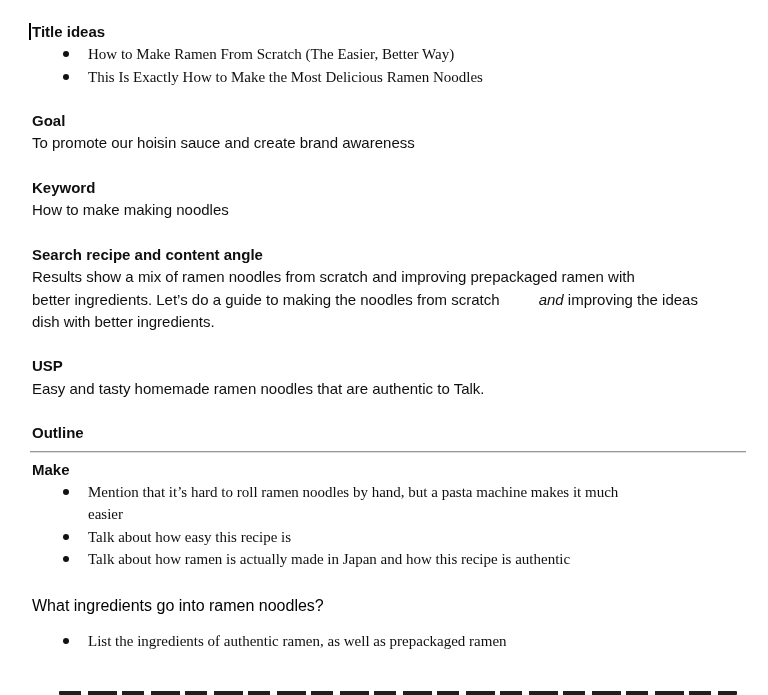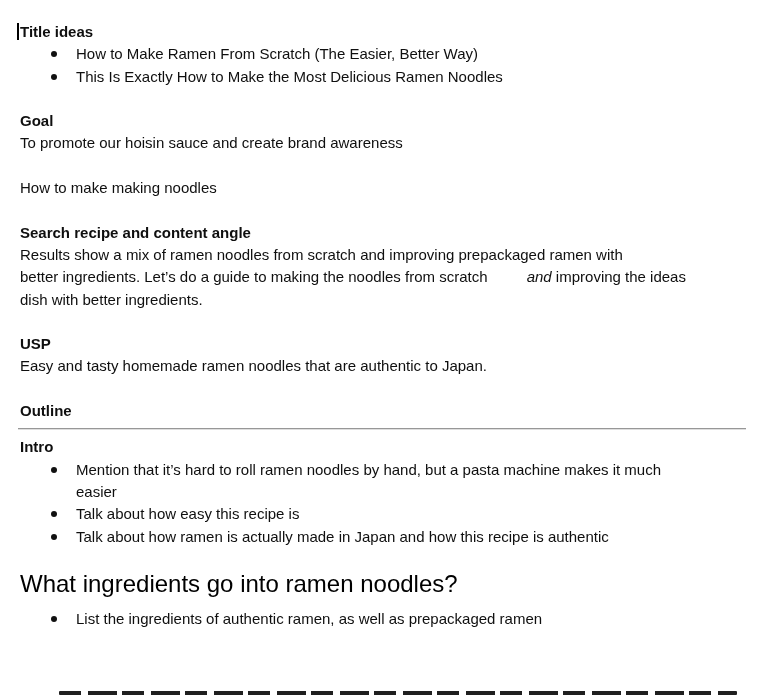--- a/index.html
+++ b/index.html
@@ -2,44 +2,44 @@
 <html><head>
 <meta charset="utf-8">
 <style>
   html,body { margin:0; padding:0; }
   body {
     width:768px; height:695px; background:#ffffff; overflow:hidden; position:relative;
     font-family:"Liberation Sans","DejaVu Sans",sans-serif;
   }
   .doc {
     position:absolute; inset:0;
-    padding:21px 28px 0 20px;
+    padding:21px 28px 0 32px;
     font-size:15px; line-height:22.3px; color:#0f0f0f;
     cursor:text;
   }
   .sec { margin:0 0 22.3px 0; }
   .sec.tight { margin-bottom:0; }
   .h { font-weight:700; }
   .caret {
     display:inline-block; width:2px; height:17px; background:#000;
     vertical-align:-3px; margin-left:-3px; margin-right:1px;
   }
-  .li { display:flex; }
+  .li { display:flex;font-family:Liberation Serif, serif; }
   .dot {
     flex:none; width:6px; height:6px; border-radius:50%; background:#111;
     margin:8px 19px 0 31px;
   }
   .btext { flex:1; }
   .rule {
     height:1px; background:#979797; box-shadow:0 1px 0 #dedede;
     margin:6px -6px 7px -2px;
   }
   .ital { font-style:italic;margin-left:35px; }
   .h2 {
-    font-size:24px; font-weight:400; line-height:30px; color:#000;
+    font-size:16px; font-weight:400; line-height:30px; color:#000;
     margin:21px 0 9px 0;
   }
   .cutoff {
     position:absolute; left:59px; top:691px; width:678px; height:4px;
     background:repeating-linear-gradient(90deg,
       #1f1f1f 0px, #1f1f1f 22px, rgba(31,31,31,0) 22px, rgba(31,31,31,0) 29px,
       #1f1f1f 29px, #1f1f1f 58px, rgba(31,31,31,0) 58px, rgba(31,31,31,0) 63px);
     border-radius:1px;
   }
 </style>
@@ -59,43 +59,44 @@
       <span class="btext">This Is Exactly How to Make the Most Delicious Ramen Noodles</span>
     </div>
   </div>
 
   <div class="sec">
     <div class="h">Goal</div>
     <div>To promote our hoisin sauce and create brand awareness</div>
   </div>
 
   <div class="sec">
+    <div class="h">Keyword</div>
     <div>How to make making noodles</div>
   </div>
 
   <div class="sec">
     <div class="h">Search recipe and content angle</div>
     <div>Results show a mix of ramen noodles from scratch and improving prepackaged ramen with</div>
     <div><span>better ingredients. Let’s do a guide to making the noodles from scratch </span><span class="ital">and</span><span> improving the ideas</span></div>
     <div>dish with better ingredients.</div>
   </div>
 
   <div class="sec">
     <div class="h">USP</div>
-    <div>Easy and tasty homemade ramen noodles that are authentic to Japan.</div>
+    <div>Easy and tasty homemade ramen noodles that are authentic to Talk.</div>
   </div>
 
   <div class="sec tight">
     <div class="h">Outline</div>
   </div>
 
   <div class="rule"></div>
 
   <div class="sec tight">
-    <div class="h">Intro</div>
+    <div class="h">Make</div>
     <div class="li">
       <span class="dot"></span>
       <span class="btext">
         <div>Mention that it’s hard to roll ramen noodles by hand, but a pasta machine makes it much</div>
         <div>easier</div>
       </span>
     </div>
     <div class="li">
       <span class="dot"></span>
       <span class="btext">Talk about how easy this recipe is</span>

